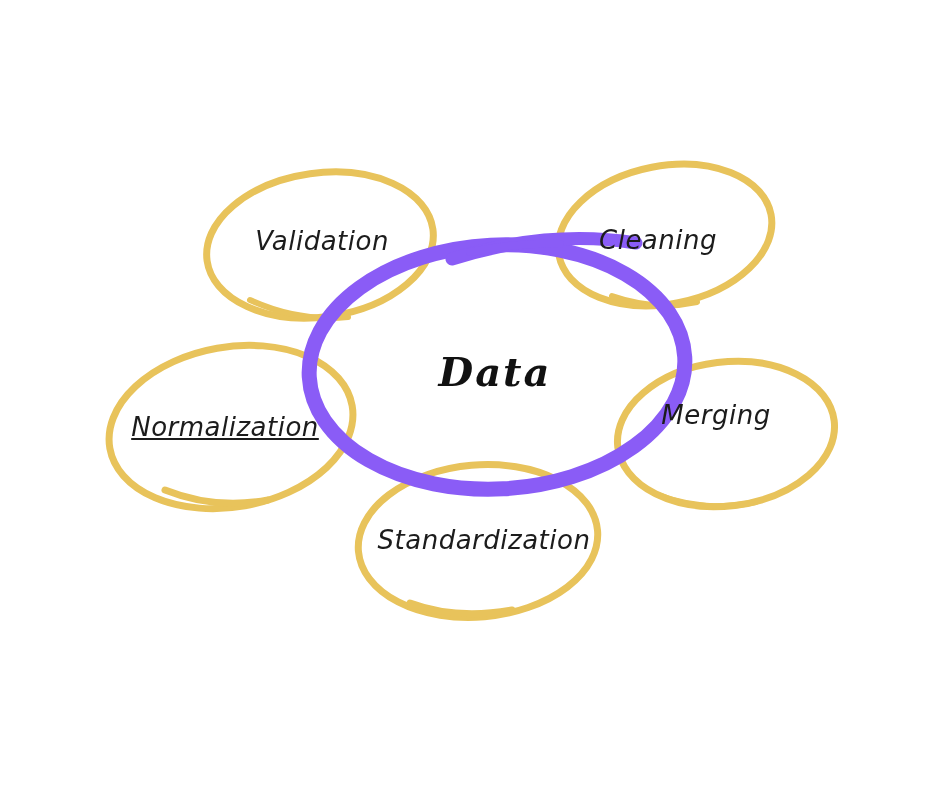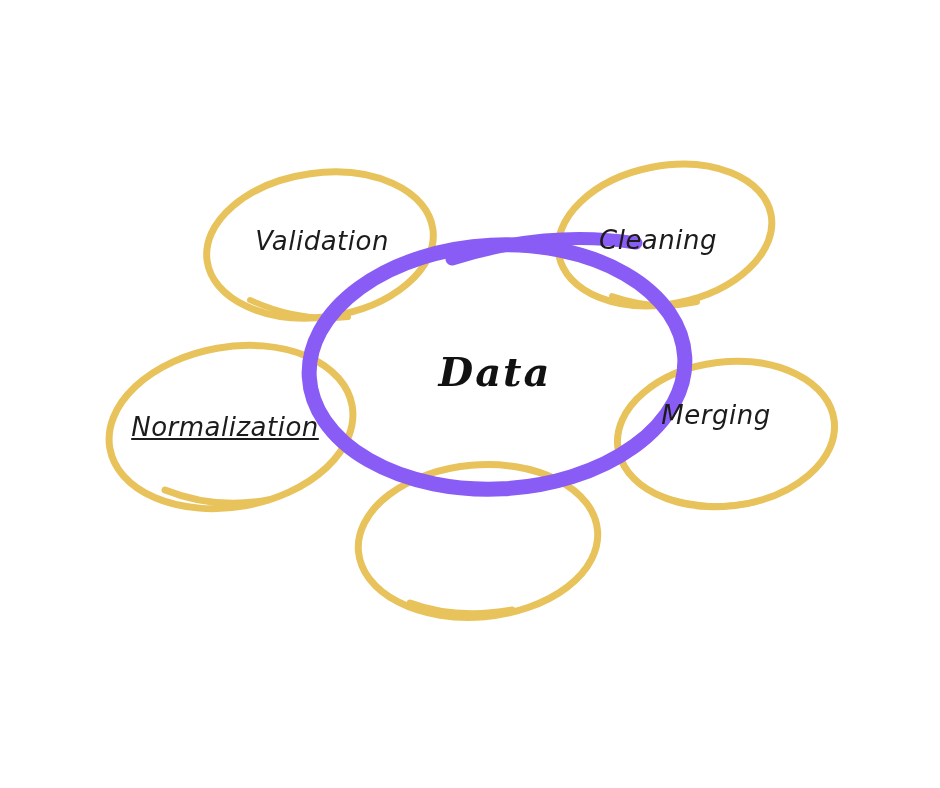--- a/index.html
+++ b/index.html
@@ -90,18 +90,19 @@
   </svg>
 
   <div class="node-label" style="left:322px; top:241px;">Validation</div>
 
   <div class="node-label" style="left:658px; top:240px;">Cleaning</div>
 
   <div class="node-label" style="left:225px; top:427px;text-decoration:underline;">Normalization</div>
 
   <div class="node-label" style="left:716px; top:415px;">Merging</div>
 
+  <div class="node-label" style="left:484px; top:540px;">Standardization</div>
 
   <div class="center-title">
     <div class="line">Data</div>
   </div>
 
 </div>
 
 </body></html>

